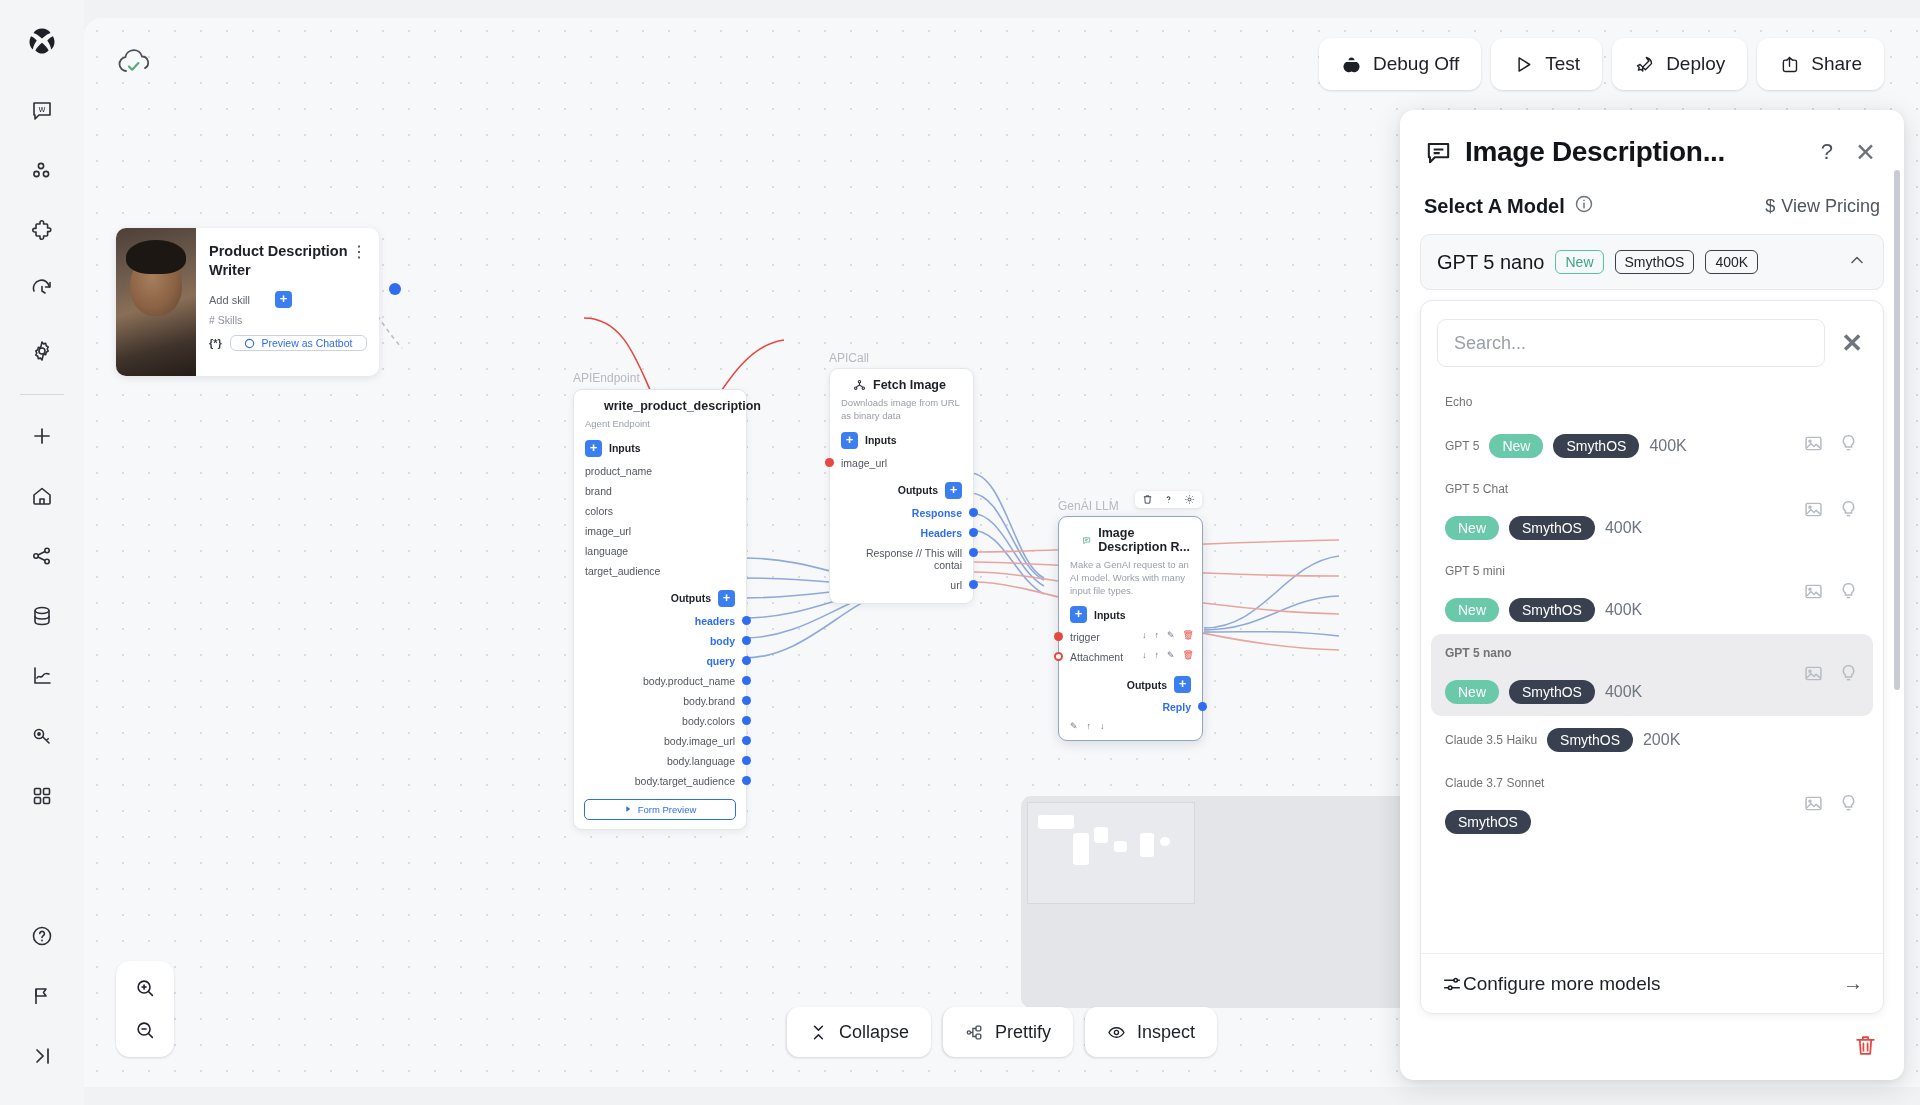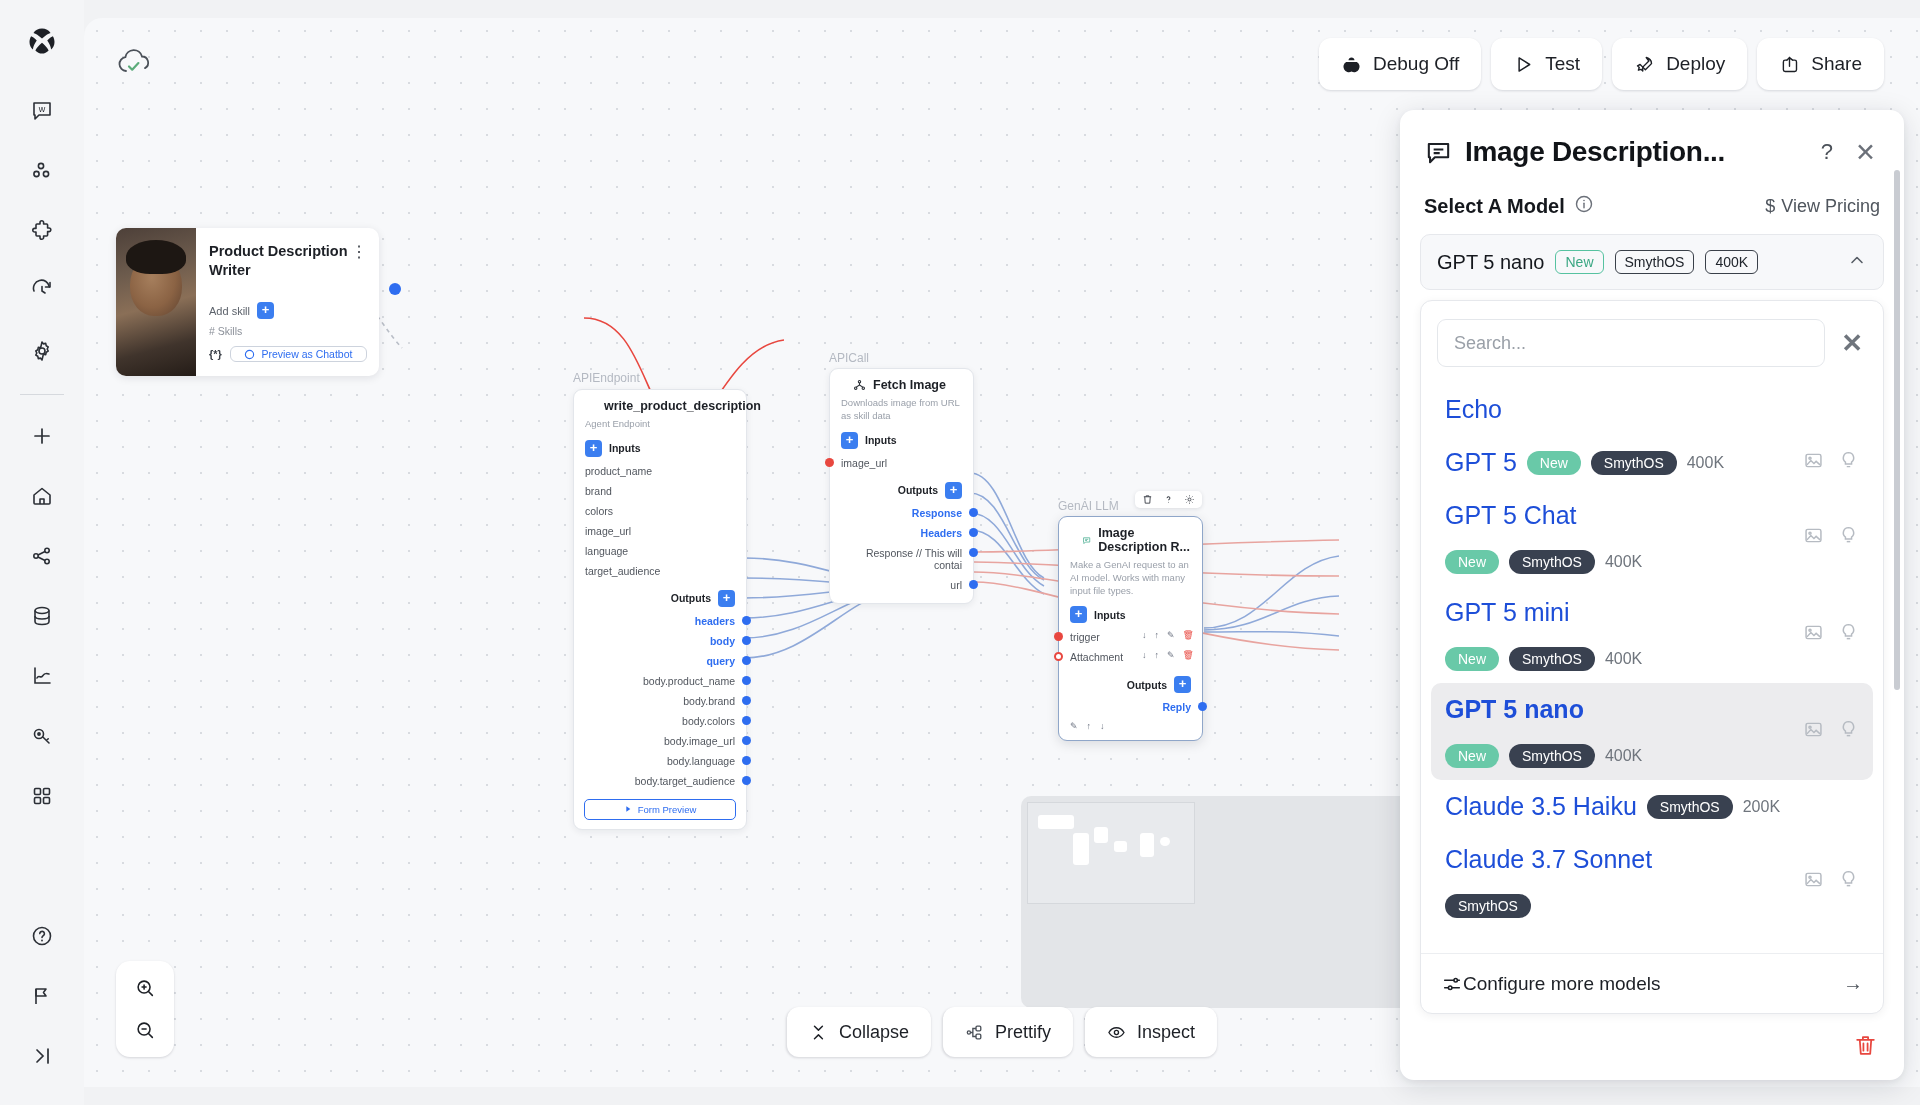--- a/index.html
+++ b/index.html
@@ -88,21 +88,21 @@
     border-radius:50% 50% 46% 46%;
     background: radial-gradient(ellipse at 42% 38%, #a67f5d 0%, #8b6344 55%, #5e4230 100%);
   }
   #agent-avatar::after{
     content:""; position:absolute; left:10px; top:12px; width:60px; height:34px;
     border-radius:50% 50% 40% 40%; background:#1d1713;
   }
   #agent-body { flex: 1; padding: 14px 12px 10px 13px; position: relative; }
   #agent-title { font-size: 14.5px; font-weight: 700; color: #1d2026; line-height: 1.28; width: 150px; }
   #agent-kebab { position: absolute; right: 12px; top: 14px; color: #3b4048; cursor: pointer; }
-  .addskill-row { display: flex; align-items: center; gap: 7px; margin-top: 23px; }
+  .addskill-row { display: flex; align-items: center; gap: 25px; margin-top: 12px; }
   .addskill-label { font-size: 11px; color: #5c626b; }
   .plus-sq { width: 17px; height: 17px; border-radius: 4px; background: #3b7ef0; color:#fff;
     font-size: 13px; line-height: 16px; text-align: center; font-weight: 600; cursor:pointer;}
   #skills-count { font-size: 10.5px; color: #8b9099; margin-top: 6px; }
   #preview-row { display: flex; align-items: center; gap: 8px; margin-top: 9px; }
   #curly { font-size: 11px; color: #3b4048; font-weight: 700; }
   #preview-chatbot {
     flex:1; height: 16px; border: 1px solid #cdd3dd; border-radius: 6px;
     display: flex; align-items: center; justify-content: center; gap: 6px;
     font-size: 10.5px; color: #2e6df0; cursor: pointer; background:#fff;
@@ -217,21 +217,21 @@
   #search-input::placeholder { color:#9aa0a8; }
   #search-clear { font-size: 26px; color:#6f757d; cursor:pointer; font-weight:700; padding: 0 4px;}
 
   #model-list { flex:1; overflow-y: auto; padding: 6px 10px 4px 10px; position: relative; }
   .model-item {
     padding: 12px 14px; border-radius: 10px; cursor: pointer;
     display:flex; align-items:center; gap: 12px;
   }
   .model-item.selected { background:#ececee; }
   .mi-main { flex:1; display:flex; flex-wrap: wrap; align-items:center; gap: 10px; }
-  .mi-name { font-size: 25px; color:#1d4ed8; }
+  .mi-name { font-size: 12px; color:#737373; }
   .model-item.selected .mi-name { font-weight: 700; }
   .pill { border-radius: 999px; font-size: 14px; padding: 4px 13px; white-space:nowrap; }
   .pill-new { background:#69c9a8; color:#fff; }
   .pill-smyth { background:#394150; color:#fff; }
   .mi-ctx { font-size: 16px; color:#6f757d; }
   .mi-icons { display:flex; gap: 14px; align-items:center; color:#b6bbc2; flex-shrink:0; }
   .mi-break { flex-basis: 100%; height: 0; }
 
   #configure-row {
     border-top: 1px solid #eceef1; padding: 18px 20px; display:flex; align-items:center; gap: 0;
@@ -468,21 +468,21 @@
     <div class="node" id="node-api-call">
       <div class="node-head">
         <svg width="13" height="13" viewBox="0 0 24 24" fill="none" stroke="#2b2f36" stroke-width="2">
             <circle cx="12" cy="5" r="2.2"></circle>
             <circle cx="5" cy="17" r="2.2"></circle>
             <circle cx="19" cy="17" r="2.2"></circle>
             <path d="M12 7v4M12 11l-6 4M12 11l6 4"></path>
           </svg>
         <span class="node-title">Fetch Image</span>
       </div>
-      <div class="node-sub">Downloads image from URL as skill data</div>
+      <div class="node-sub">Downloads image from URL as binary data</div>
       <div class="io-hdr">
         <span class="plus-sq">+</span>
         <span class="io-hdr-label">Inputs</span>
       </div>
       <div id="ac-inputs">
           <div class="io-row"><span>image_url</span><span class="dot red" style="top: 5px; left: -5px;"></span></div>
         </div>
       <div class="io-hdr right">
         <span class="io-hdr-label">Outputs</span>
         <span class="plus-sq">+</span>

